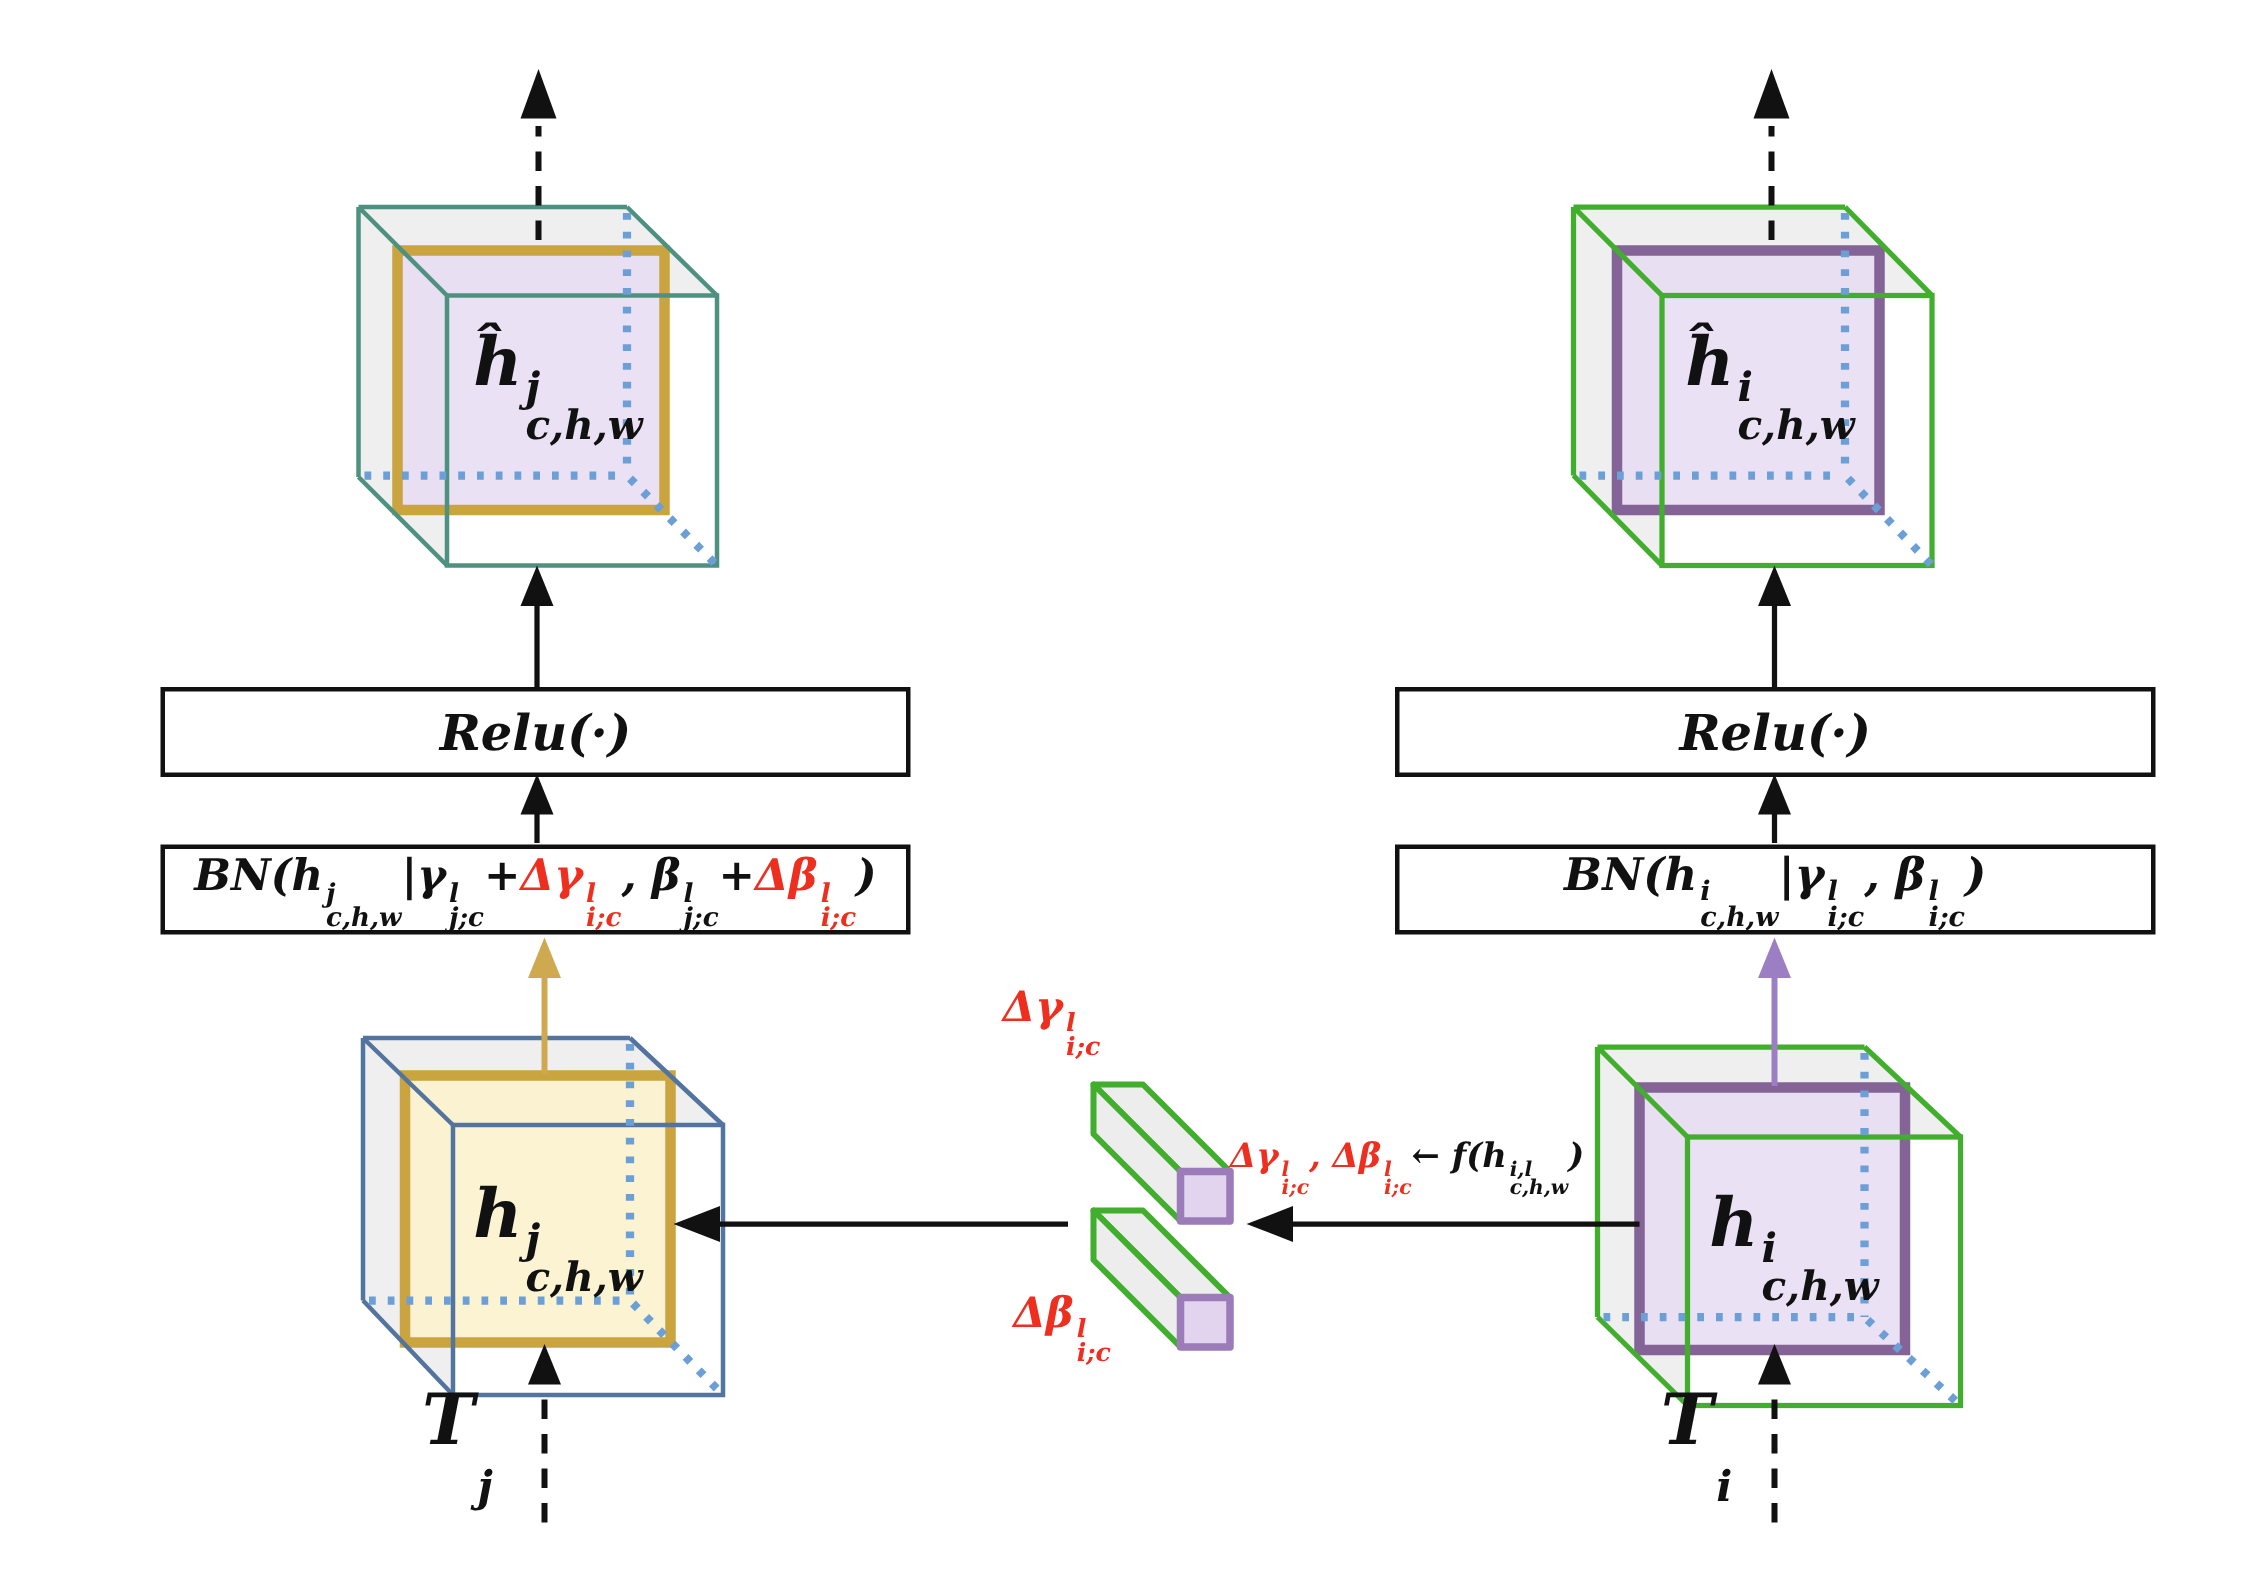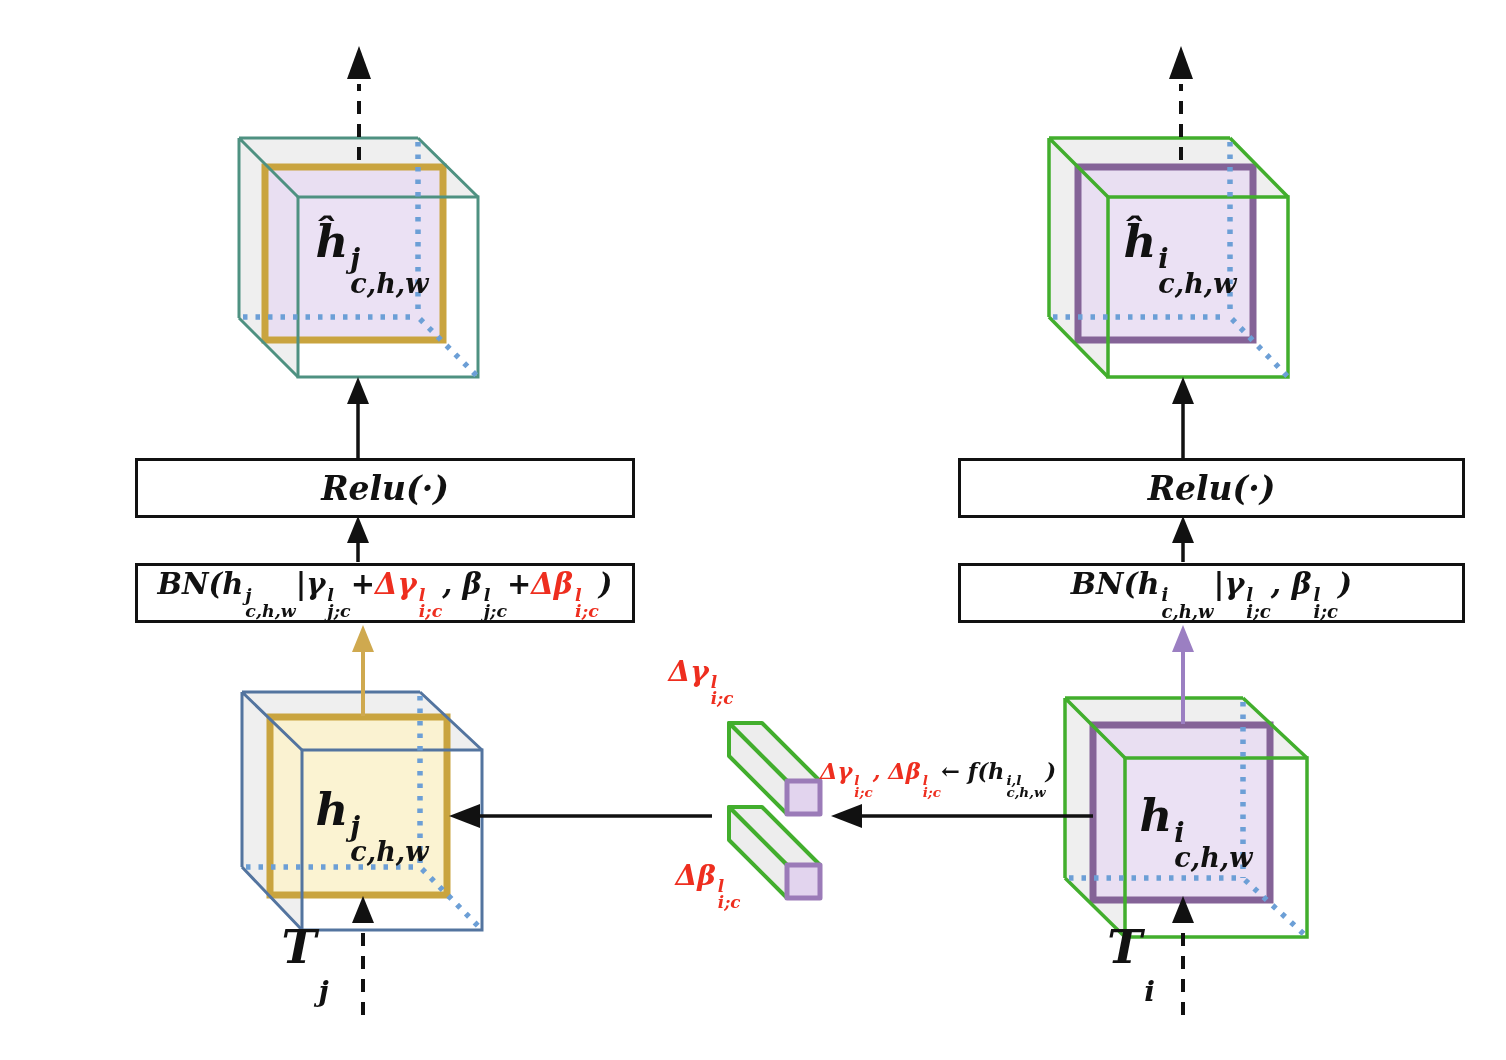--- a/index.html
+++ b/index.html
@@ -21,21 +21,21 @@
   .head{fill:var(--ink);stroke:none;}
   .goldline{stroke:var(--arrowgold);stroke-width:4;fill:none;}
   .goldhead{fill:var(--arrowgold);stroke:none;}
   .purpline{stroke:var(--arrowpurple);stroke-width:4;fill:none;}
   .purphead{fill:var(--arrowpurple);stroke:none;}
   .barface{fill:#ededed;stroke:var(--green);stroke-width:4;stroke-linejoin:round;}
   .barcap{fill:var(--capfill);stroke:var(--cappurple);stroke-width:5;stroke-linejoin:round;}
 
   
   .opbox{position:absolute;z-index:2;background:#fff;border:3px solid var(--ink);
-         box-sizing:border-box;display:flex;align-items:center;justify-content:center;margin-left:28px;}
+         box-sizing:border-box;display:flex;align-items:center;justify-content:center;}
   .lbl{position:absolute;z-index:3;transform:translate(-50%,-50%);white-space:nowrap;}
   .formula{font-style:italic;font-weight:700;color:var(--ink);white-space:pre;}
   .tok{white-space:pre;}
   .tok.r{color:var(--red);}
   .ss{display:inline-flex;flex-direction:column;vertical-align:-0.42em;
       font-size:60%;line-height:0.92;margin-left:2px;text-align:left;}
   .f-cube{font-size:45px;}
   .f-relu{font-size:33px;}
   .f-bn{font-size:30px;}
   .f-bnl{font-size:29px;}

